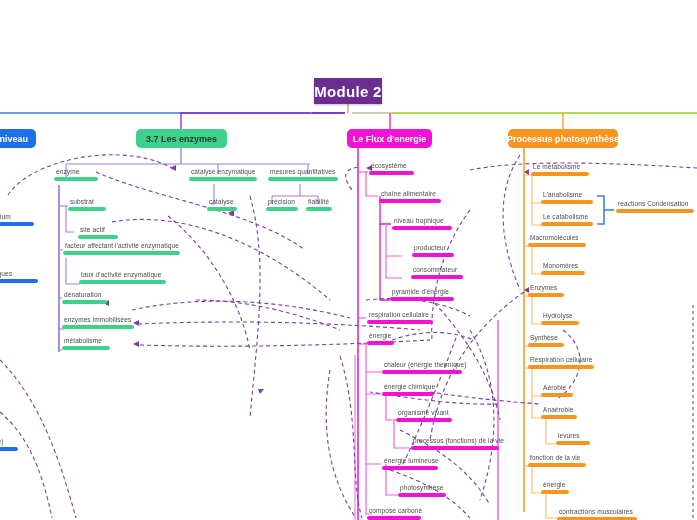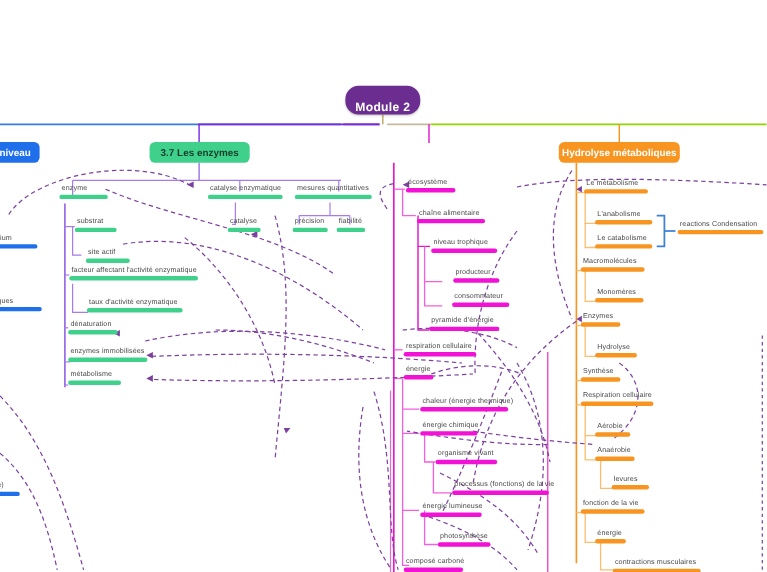--- a/index.html
+++ b/index.html
@@ -10,25 +10,25 @@
     position:relative;
   }
   #canvas{position:absolute;inset:0;width:697px;height:520px;}
   svg.lines{position:absolute;left:0;top:0;width:697px;height:520px;pointer-events:none;}
 
   
   .root-pill{
     position:absolute;
     background:#6C2D91;
     color:#ffffff;
-    border-radius:12px;
-    font-size:11px;
+    border-radius:0;
+    font-size:15px;
     font-weight:bold;
     letter-spacing:.3px;
-    display:flex;align-items:flex-end;justify-content:center;
+    display:flex;align-items:center;justify-content:center;
     box-shadow:0 1px 2px rgba(0,0,0,.25);
   }
 
   
   .branch-pill{
     position:absolute;
     border-radius:5px;
     color:#ffffff;
     font-size:9px;
     font-weight:bold;
@@ -198,23 +198,26 @@
   </div>
 
   <div class="branch-pill blue" style="left:-30px;top:129px;width:66px;height:19px;justify-content:flex-end;">
     <span>niveau</span>
   </div>
 
   <div class="branch-pill green" style="left:136px;top:129px;width:91px;height:19px;">
     <span>3.7 Les enzymes</span>
   </div>
 
+  <div class="branch-pill magenta" style="left:347px;top:129px;width:85px;height:19px;">
+    <span>Le Flux d'energie</span>
+  </div>
 
   <div class="branch-pill orange" style="left:508px;top:129px;width:110px;height:19px;">
-    <span>Hydrolyse métaboliques</span>
+    <span>Processus photosynthèse</span>
   </div>
 
   <div class="node b" style="left:-18px;top:213px;">
     <span class="label">otassium</span>
     <span class="bar" style="width:52px;"></span>
   </div>
   <div class="node b" style="left:-22px;top:270px;">
     <span class="label">otassiques</span>
     <span class="bar" style="width:60px;"></span>
   </div>

